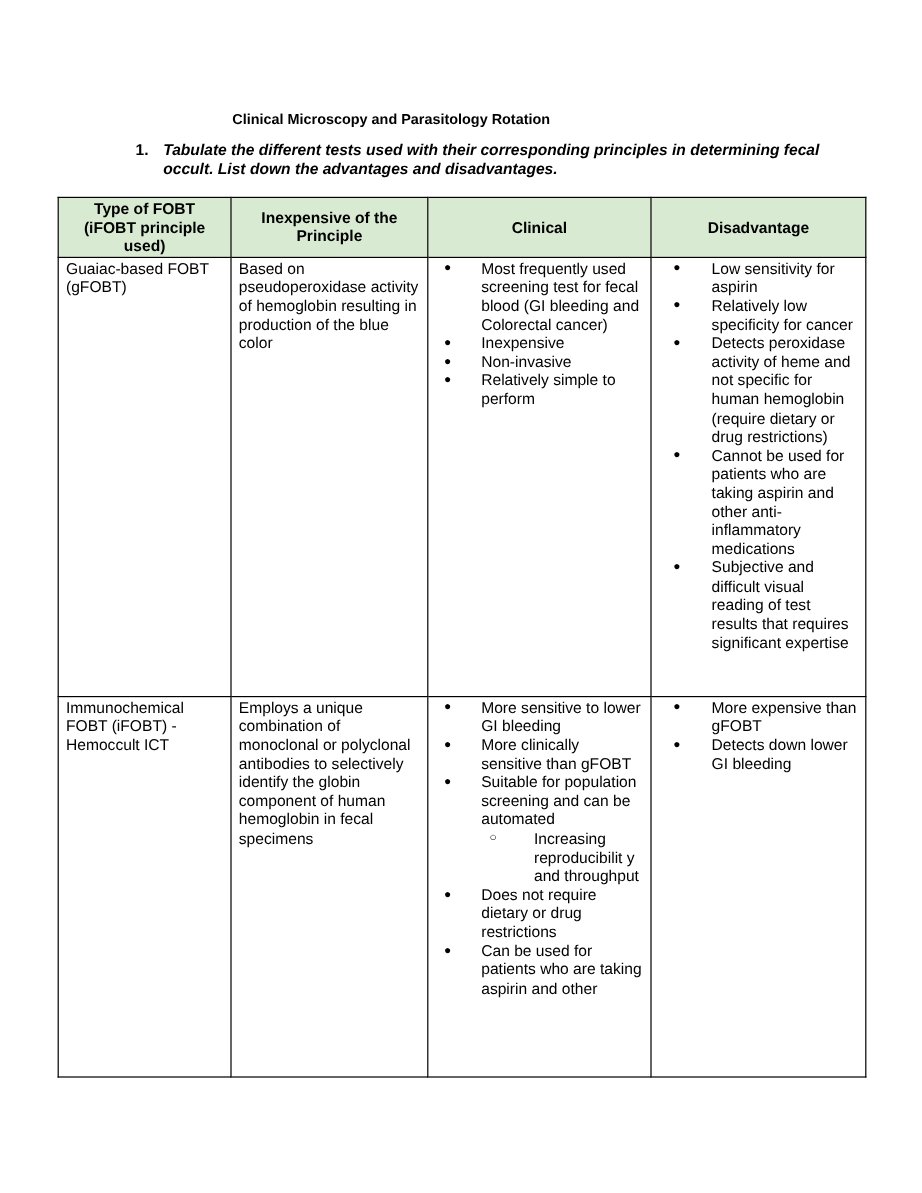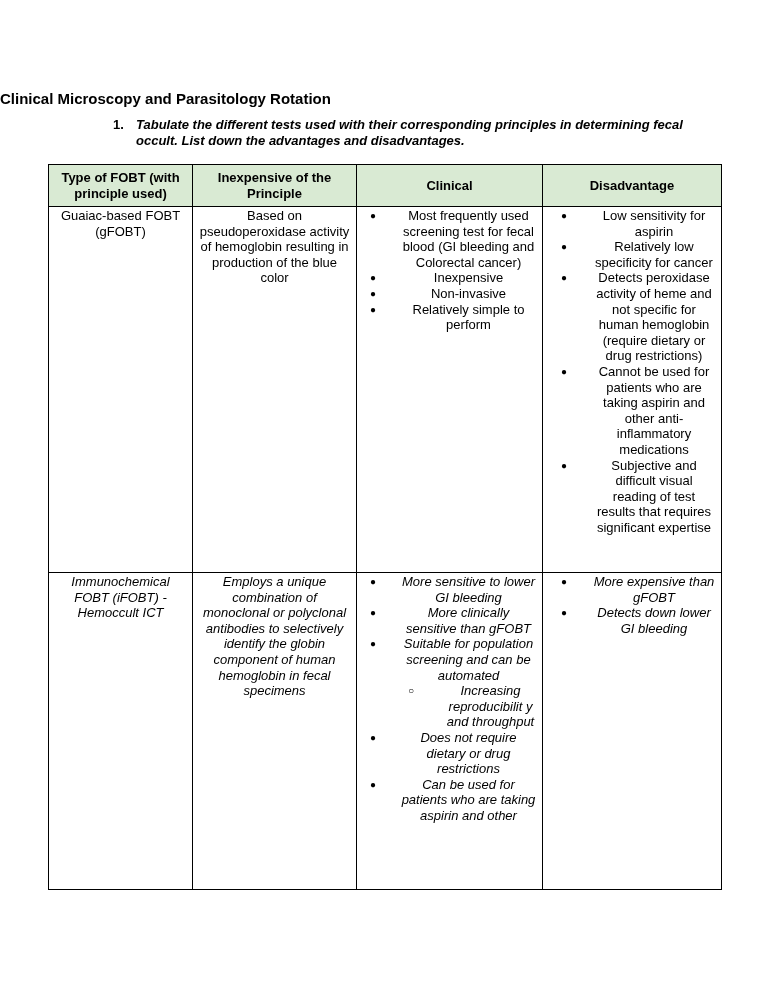--- a/index.html
+++ b/index.html
@@ -13,23 +13,23 @@
     position: relative;
     font-family: "Liberation Sans", sans-serif;
     color: #000000;
     overflow: hidden;
   }
   .doc-title {
     position: absolute;
     top: 91px;
     left: 0;
     width: 652px;
-    text-align: left;
+    text-align: center;
     font-weight: bold;
-    font-size: 15px;
+    font-size: 12px;
     line-height: 16px;
   }
   .question {
     position: absolute;
     top: 117px;
     left: 113px;
     width: 600px;
     font-weight: bold;
     font-size: 13px;
     line-height: 16px;
@@ -50,36 +50,35 @@
     width: 673px;
     border-collapse: collapse;
     font-size: 13px;
     line-height: 15.6px;
     table-layout: fixed;
   }
   table.fobt th, table.fobt td {
     border: 1.3px solid #000000;
     vertical-align: top;
     padding: 1px 6px 2px 6px;
-    text-align: center;
   }
   table.fobt th {
     background: #d9ead3;
     font-weight: bold;
     text-align: center;
     vertical-align: middle;
     height: 39px;
     padding: 1px 6px;
   }
   col.c1 { width: 144px; }
   col.c2 { width: 164px; }
   col.c3 { width: 186px; }
   col.c4 { width: 179px; }
   tr.row1 td { height: 362px; }
-  tr.row2 td { height: 313px; font-style: italic; }
+  tr.row2 td { height: 313px; }
   ul.blist {
     margin: 0;
     padding: 0;
     list-style: none;
   }
   ul.blist > li {
     position: relative;
     padding-left: 44px;
   }
   ul.blist.adv > li {
@@ -122,21 +121,21 @@
 
 <table class="fobt">
   <colgroup>
     <col class="c1">
       <col class="c2">
       <col class="c3">
       <col class="c4">
   </colgroup>
   <thead>
     <tr>
-      <th>Type of FOBT (with principle used)</th>
+      <th>Type of FOBT (iFOBT principle used)</th>
       <th>Inexpensive of the Principle</th>
       <th>Clinical</th>
       <th>Disadvantage</th>
     </tr>
   </thead>
   <tbody>
 
     <tr class="row1">
       <td>Guaiac-based FOBT (gFOBT)</td>
       <td>Based on pseudoperoxidase activity of hemoglobin resulting  in  production of the blue color</td>

